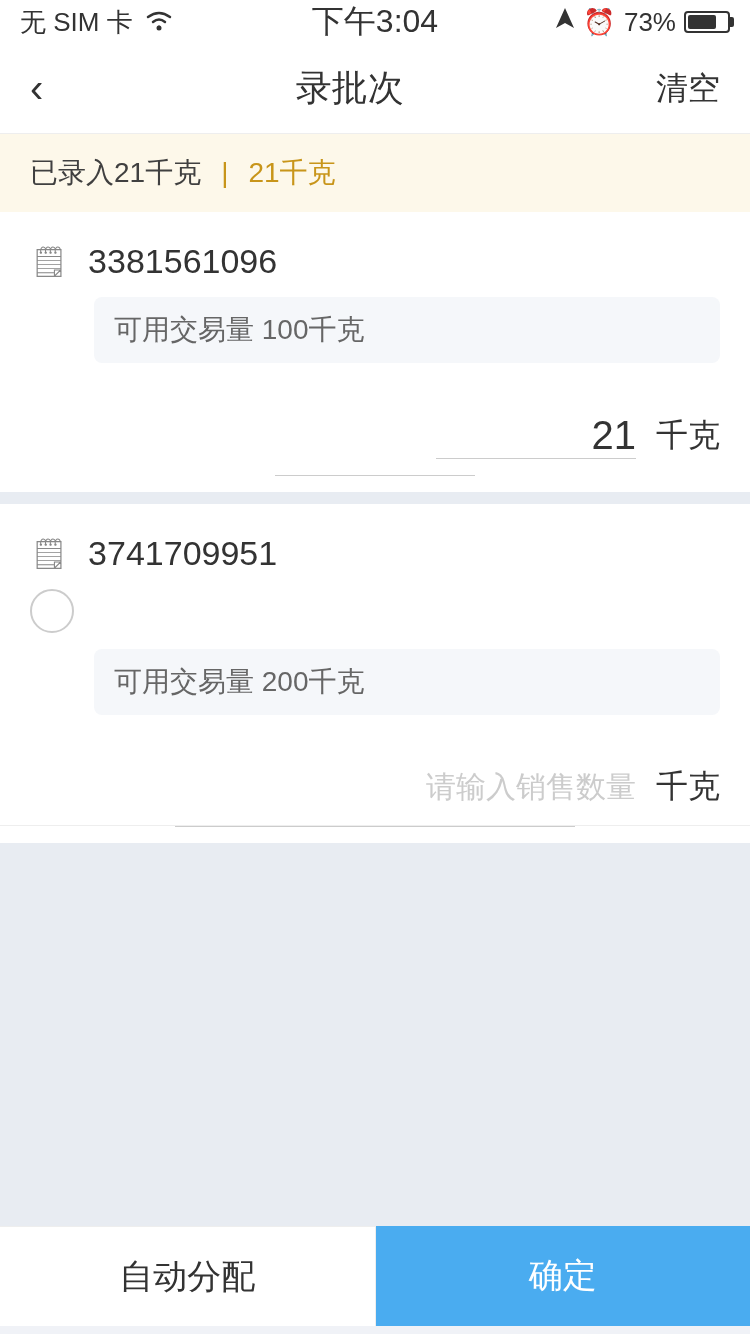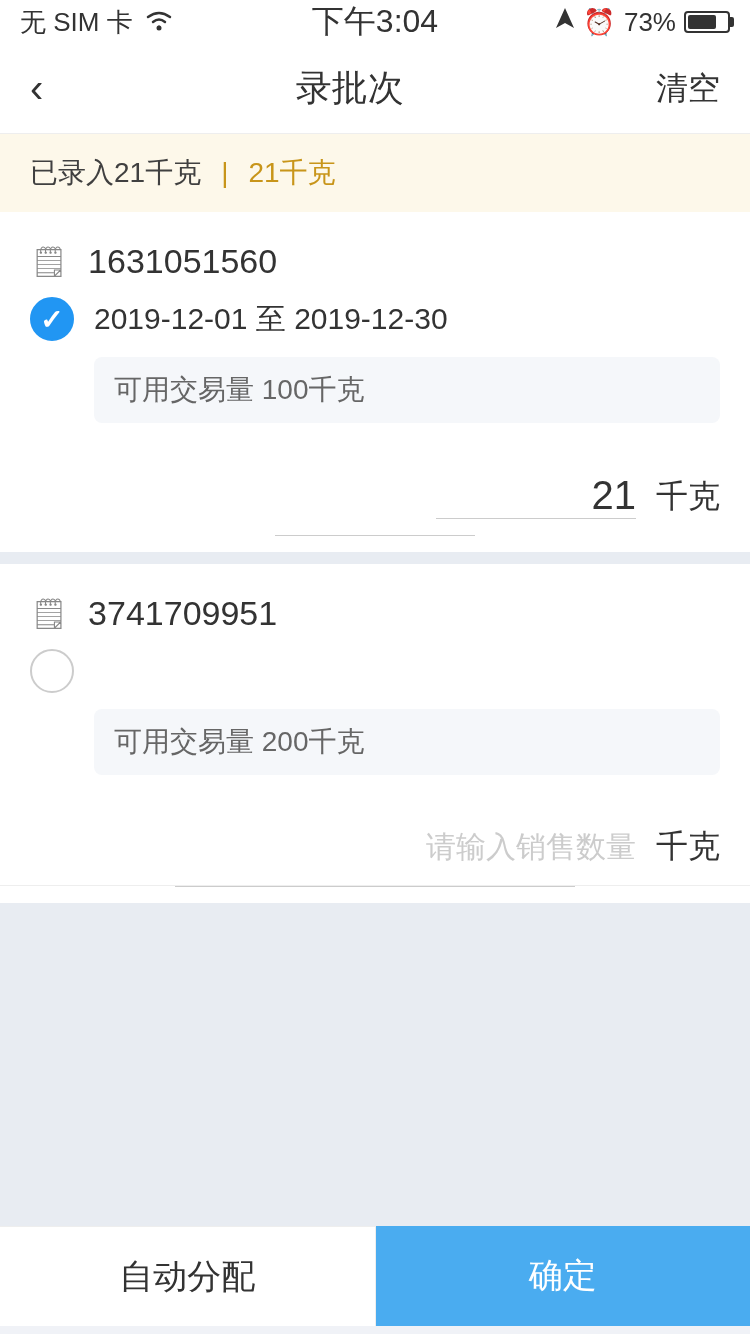--- a/index.html
+++ b/index.html
@@ -178,21 +178,21 @@
       padding: 14px 20px;
       margin-left: 64px;
       margin-bottom: 10px;
       font-size: 28px;
       color: #666;
     }
 
     
     .amount-row {
       display: flex;
-      align-items: flex-end;
+      align-items: center;
       justify-content: flex-end;
       padding: 20px 30px 16px 30px;
       gap: 20px;
       background: #fff;
     }
     .amount-unit {
       font-size: 32px;
       color: #333;
     }
     .amount-input-line {
@@ -331,25 +331,21 @@
 
 <div class="info-bar">
   <span class="info-text-main">已录入21千克</span>
   <span class="info-divider">|</span>
   <span class="info-text-sub">21千克</span>
 </div>
 
 <div class="card">
   <div class="card-header">
     <span style="font-size:30px; color:#888; margin-left:-60px; margin-right:10px;">🗒</span>
-    <span>1631051560</span>
-  </div>
-  <div class="card-row">
-    <div class="radio-circle checked"></div>
-    <span class="date-range">2019-12-01 至 2019-12-30</span>
+    <span>3381561096</span>
   </div>
   <div class="available-row">可用交易量 100千克</div>
 </div>
 
 <div class="amount-row">
   <input class="amount-input-line" type="text" value="21" style="">
   <span class="amount-unit">千克</span>
 </div>
 <div class="underline-container" style="background:#fff; padding-bottom:16px;">
   <div class="amount-underline"></div>

